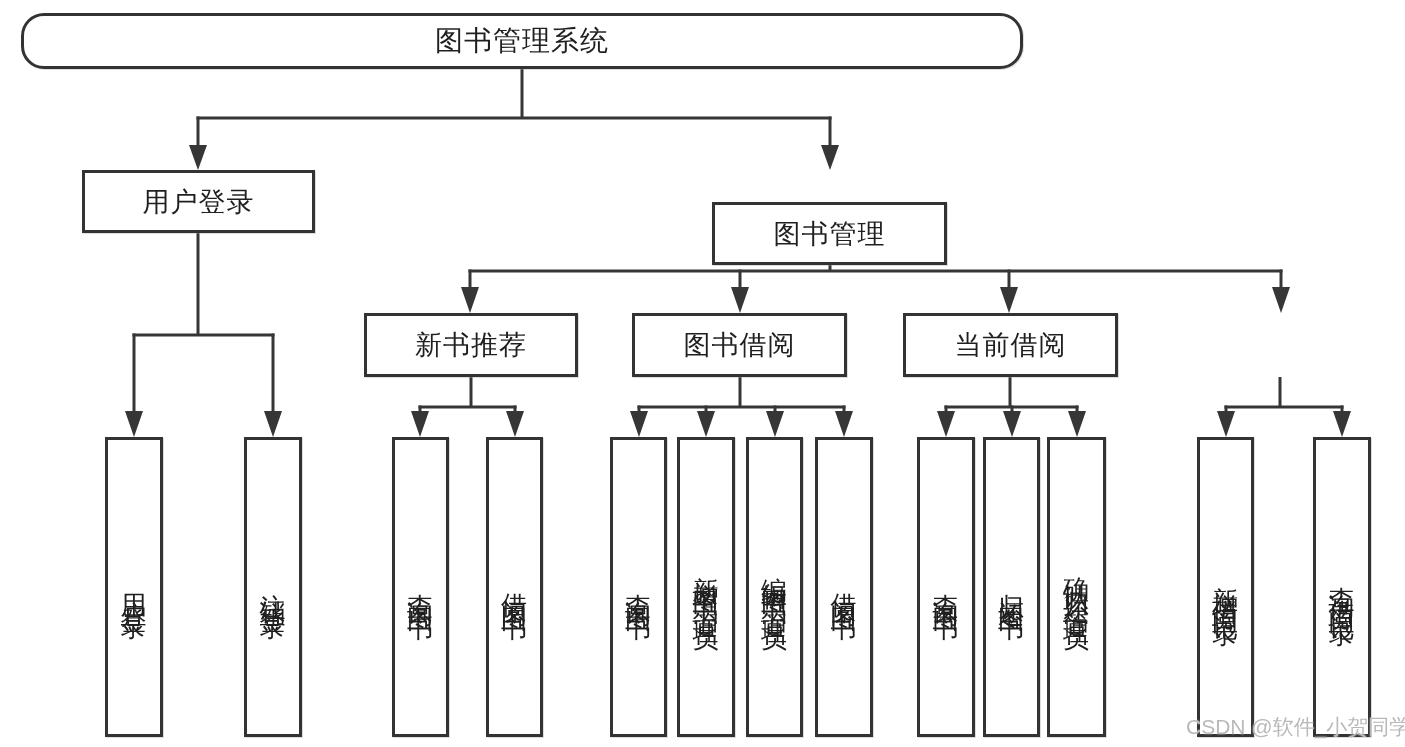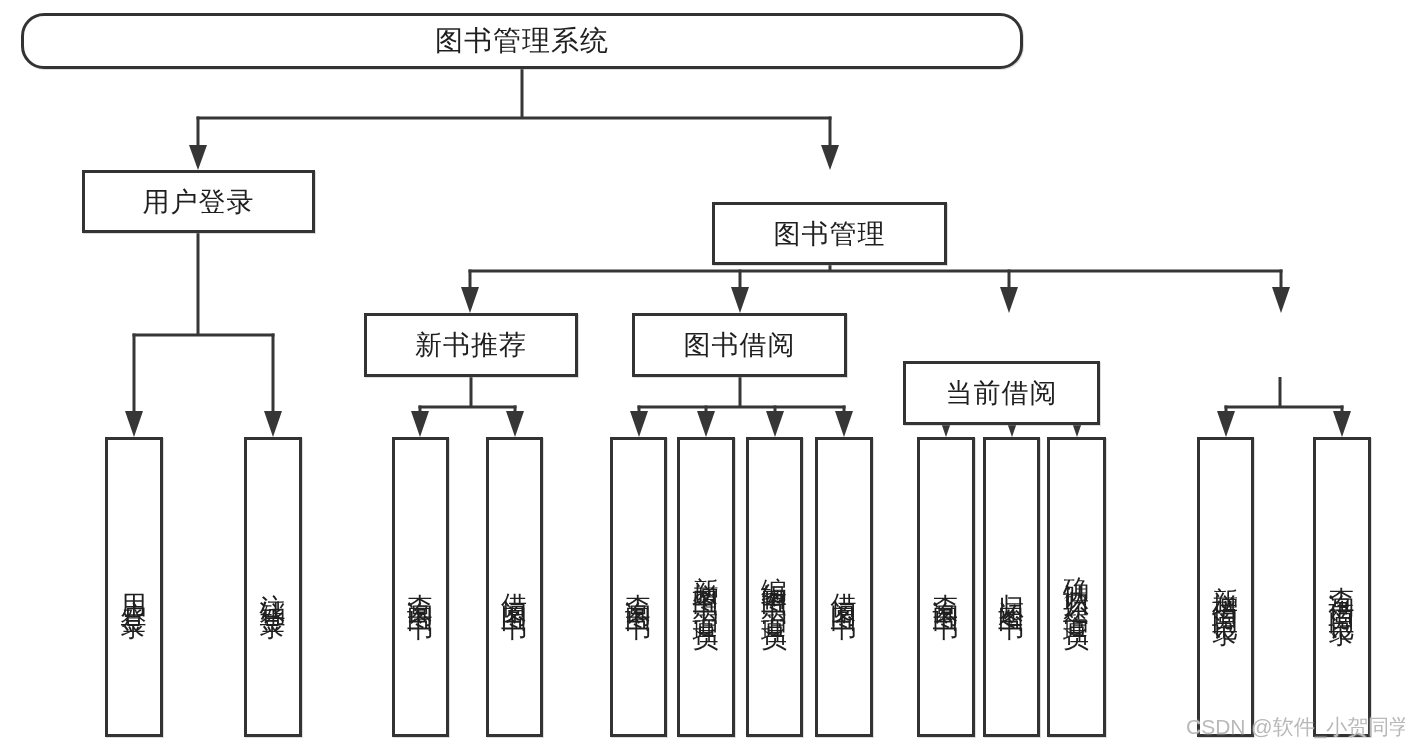--- a/index.html
+++ b/index.html
@@ -120,21 +120,21 @@
     <polygon points="1333,411 1351,411 1342,437"></polygon>
   </svg>
 
   <div class="node h-node root-node" style="left:21px; top:13px; width:1002px; height:56px;border-radius:23px;">图书管理系统</div>
 
   <div class="node h-node" style="left:82px; top:170px; width:233px; height:63px;">用户登录</div>
   <div class="node h-node" style="left:712px; top:170px; width:235px; height:63px;margin-top:32px;">图书管理</div>
 
   <div class="node h-node" style="left:632px; top:313px; width:215px; height:64px;">图书借阅</div>
   <div class="node h-node" style="left:364px; top:313px; width:214px; height:64px;">新书推荐</div>
-  <div class="node h-node" style="left:903px; top:313px; width:197px; height:64px;margin-top:48px;">当前借阅</div>
+  <div class="node h-node" style="left:903px; top:313px; width:215px; height:64px;">当前借阅</div>
 
   <div class="node v-node" style="left:105px; top:437px; width:58px; height:300px;">用户登录</div>
   <div class="node v-node" style="left:244px; top:437px; width:58px; height:300px;">注销登录</div>
 
   <div class="node v-node" style="left:392px; top:437px; width:57px; height:300px;">查询图书</div>
   <div class="node v-node" style="left:486px; top:437px; width:57px; height:300px;">借阅图书</div>
 
   <div class="node v-node" style="left:610px; top:437px; width:57px; height:300px;">查询图书</div>
   <div class="node v-node" style="left:677px; top:437px; width:58px; height:300px;">新增图书（管理员）</div>
   <div class="node v-node" style="left:746px; top:437px; width:57px; height:300px;">编辑图书（管理员）</div>

